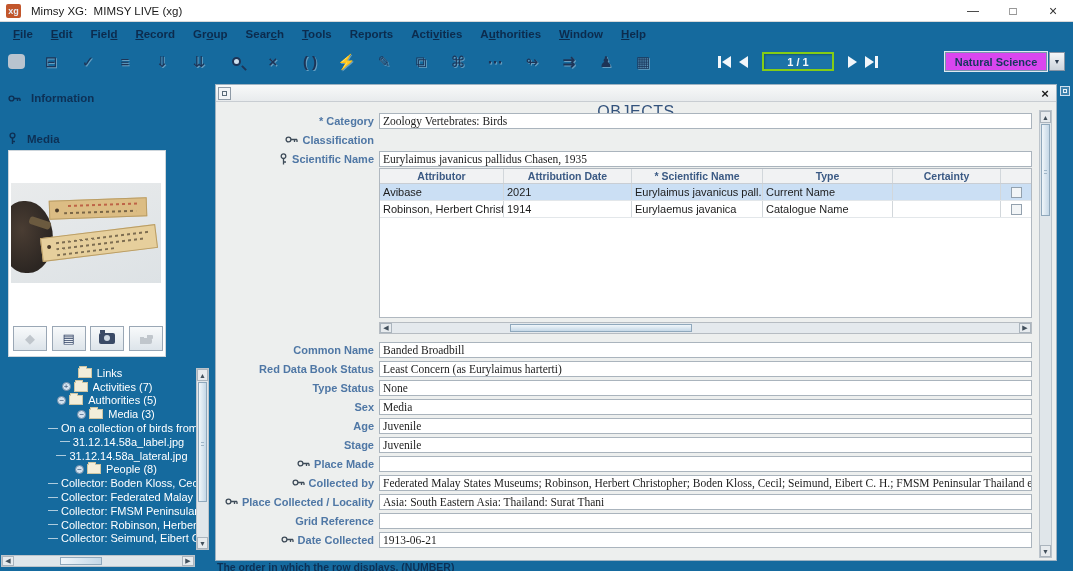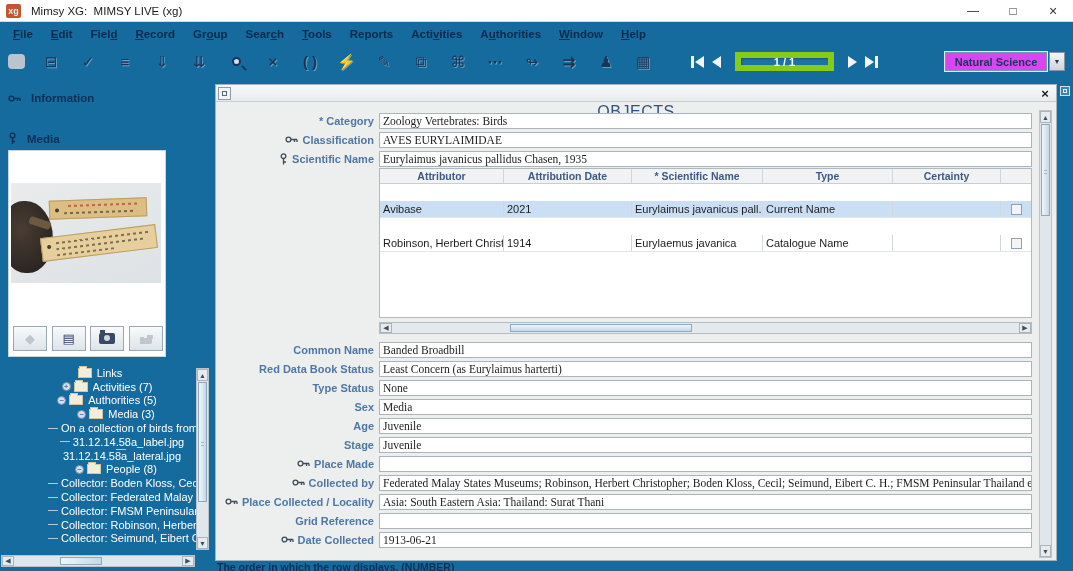--- a/index.html
+++ b/index.html
@@ -23,21 +23,21 @@
   .tools { display:flex; align-items:center; gap:15px; padding-left:8px; }
   .tbtn { width:22px; height:20px; display:flex; align-items:center; justify-content:center; font-size:15px; color:#1d3457; text-shadow:1px 1px 0 rgba(255,255,255,.35); cursor:default; }
   .tbtn.disabled-save { width:17px; height:15px; background:#b9c4cf; border-radius:4px; }
   .mag { width:9px; height:9px; border:2px solid #1d3457; border-radius:50%; position:relative; background:#cfe0ee; }
   .mag::after { content:""; position:absolute; width:6px; height:2px; background:#1d3457; left:7px; top:8px; transform:rotate(45deg); }
   .navgroup { position:absolute; right:195px; display:flex; align-items:center; gap:8px; }
   .navbtn { display:flex; align-items:center; gap:1px; cursor:default; }
   .tri-l { width:0; height:0; border-top:6px solid transparent; border-bottom:6px solid transparent; border-right:9px solid #f2f6fa; }
   .tri-r { width:0; height:0; border-top:6px solid transparent; border-bottom:6px solid transparent; border-left:9px solid #f2f6fa; }
   .navbar { width:3px; height:12px; background:#f2f6fa; }
-  .recbox { width:99px; height:19px; background:#1c73a7; border:6px solid #84cc16; box-shadow:inset 1px 1px 2px rgba(0,0,0,.25); color:#f5f9fc; font-size:11px; font-weight:bold; display:flex; align-items:center; justify-content:center; margin:0 6px; }
+  .recbox { width:72px; height:19px; background:#1c73a7; border:2px solid #84cc16; box-shadow:inset 1px 1px 2px rgba(0,0,0,.25); color:#f5f9fc; font-size:11px; font-weight:bold; display:flex; align-items:center; justify-content:center; margin:0 6px; }
   .viewsel { position:absolute; right:8px; display:flex; align-items:center; }
   .viewbox { min-width:102px; height:19px; background:#d946ef; border:1px solid #7a95ad; box-shadow:0 0 0 1px #dfe9f1; color:#17375e; font-size:11px; font-weight:bold; display:flex; align-items:center; justify-content:center; padding:0 4px; }
   .viewarrow { width:16px; height:19px; margin-left:2px; background:linear-gradient(#f4f6f8,#ccd4dc); border:1px solid #8795a5; font-size:7px; color:#2a3a4c; display:flex; align-items:center; justify-content:center; }
 
   
   .sidebar { position:absolute; left:0; top:78px; width:213px; height:493px; background:#156a9e; }
   .sideitem { position:absolute; left:8px; display:flex; align-items:center; gap:10px; color:#0d3055; font-size:11.5px; font-weight:bold; cursor:default; }
   .keyicon, .pinicon { display:inline-flex; }
   .thumbpanel { position:absolute; left:8px; top:72px; width:158px; height:207px; background:#ffffff; border:1px solid #cdd5db; }
   .photo { position:absolute; left:2px; top:32px; width:150px; height:100px; background:linear-gradient(160deg,#e9ebec,#dde2e5); overflow:hidden; }
@@ -83,21 +83,21 @@
   .restorebtn { position:absolute; left:2px; top:2px; width:13px; height:13px; border:1px solid #8e9aa6; background:#f2f4f6; display:flex; align-items:center; justify-content:center; cursor:default; }
   .restorebtn span { width:5px; height:5px; border:1px solid #5a6a78; display:block; }
   .ptitle { position:absolute; left:0; right:0; top:18px; text-align:center; font-size:16px; font-weight:normal; color:#33527c; letter-spacing:.5px; }
   .closebtn { position:absolute; right:3px; top:1px; width:16px; height:14px; display:flex; align-items:center; justify-content:center; font-size:13px; font-weight:bold; color:#1c1c1c; cursor:default; }
   .pbody { position:absolute; left:0; right:0; top:17px; bottom:0; overflow:hidden; }
   .fields { position:absolute; left:6px; right:24px; top:0; bottom:0; display:flex; flex-direction:column; padding-top:9px; }
   .frow { display:flex; align-items:center; height:19px; flex:none; }
   .flabel { width:152px; flex:none; display:flex; align-items:center; justify-content:flex-end; gap:4px; font-size:11px; font-weight:bold; color:#4f77a5; text-align:right; white-space:nowrap; }
   .fval { flex:1; margin-left:5px; height:16px; font-size:11.5px; color:#1c1c1c; padding:1px 3px 0 3px; white-space:nowrap; overflow:hidden; }
   .fval.boxed { background:#ffffff; border:1px solid #aab4bd;font-family:Liberation Serif, serif; }
-  .ftable { margin-left:157px; height:150px; flex:none; background:#ffffff; border:1px solid #b0b8c0; display:flex; flex-direction:column; font-size:11px;gap:17px; }
+  .ftable { margin-left:157px; height:150px; flex:none; background:#ffffff; border:1px solid #b0b8c0; display:flex; flex-direction:column; font-size:11px; }
   .trow { display:flex; flex:none; }
   .trow.head { height:15px; background:#f1f2f3; border-bottom:1px solid #c9ced4; }
   .trow.head .tc { font-weight:bold; color:#3b5a84; justify-content:center; font-size:10.5px; }
   .trow.r { height:17px; border-bottom:1px solid #e3e7ea; }
   .trow.sel { background:#cbdff4; }
   .tc { display:flex; align-items:center; padding:0 3px; border-right:1px solid #d2d7db; overflow:hidden; white-space:nowrap; color:#1c1c1c; }
   .c1{width:124px;flex:none;} .c2{width:128px;flex:none;} .c3{width:131px;flex:none;} .c4{width:130px;flex:none;} .c5{flex:1;} .c6{width:30px;flex:none;justify-content:center;border-right:none;}
   .cb { width:11px; height:11px; background:#f2f5f7; border:1px solid #93a1ae; cursor:default; }
   .hsb { margin-left:157px; margin-top:4px; height:12px; flex:none; position:relative; background:#e4e9ed; border:1px solid #b6bcc2; }
   .gap3 { height:6px; flex:none; }
@@ -256,21 +256,21 @@
         <span class="tlabel">Media (3)</span>
       </div>
     <div class="titem" style="padding-left:48px;">
         <span class="conn"></span>
         <span class="tlabel">On a collection of birds from</span>
       </div>
     <div class="titem" style="padding-left:48px;">
         <span class="conn"></span>
         <span class="tlabel">31.12.14.58a_label.jpg</span>
       </div>
-    <div class="titem" style="padding-left:48px;flex-direction:column;">
+    <div class="titem" style="padding-left:48px;">
         <span class="conn"></span>
         <span class="tlabel">31.12.14.58a_lateral.jpg</span>
       </div>
     <div class="titem" style="padding-left:36px;">
         <span class="handle">−</span>
         <span class="folder"></span>
         <span class="tlabel">People (8)</span>
       </div>
     <div class="titem" style="padding-left:48px;">
         <span class="conn"></span>
@@ -329,21 +329,20 @@
         <div class="frow">
           <span class="flabel">
               <span>
                 <svg class="kicon" width="13" height="9">
                   <circle cx="3.5" cy="4.5" r="2.4" fill="none" stroke="#3f4c59" stroke-width="1.3"></circle>
                   <path d="M6 4.5 h6 M9.5 4.5 v2.5 M12 4.5 v2.5" stroke="#3f4c59" stroke-width="1.3" fill="none"></path>
                 </svg>
               </span>
               <span>Classification</span>
             </span>
-          <span class="fval boxed">AVES EURYLAIMIDAE</span>
         </div>
         <div class="frow">
           <span class="flabel">
               <span>
                 <svg class="kicon" width="9" height="12">
                   <circle cx="4.5" cy="3.2" r="2.3" fill="none" stroke="#3f4c59" stroke-width="1.3"></circle>
                   <path d="M4.5 5.5 v6 M4.5 9 h2.5" stroke="#3f4c59" stroke-width="1.3" fill="none"></path>
                 </svg>
               </span>
               <span>Scientific Name</span>

